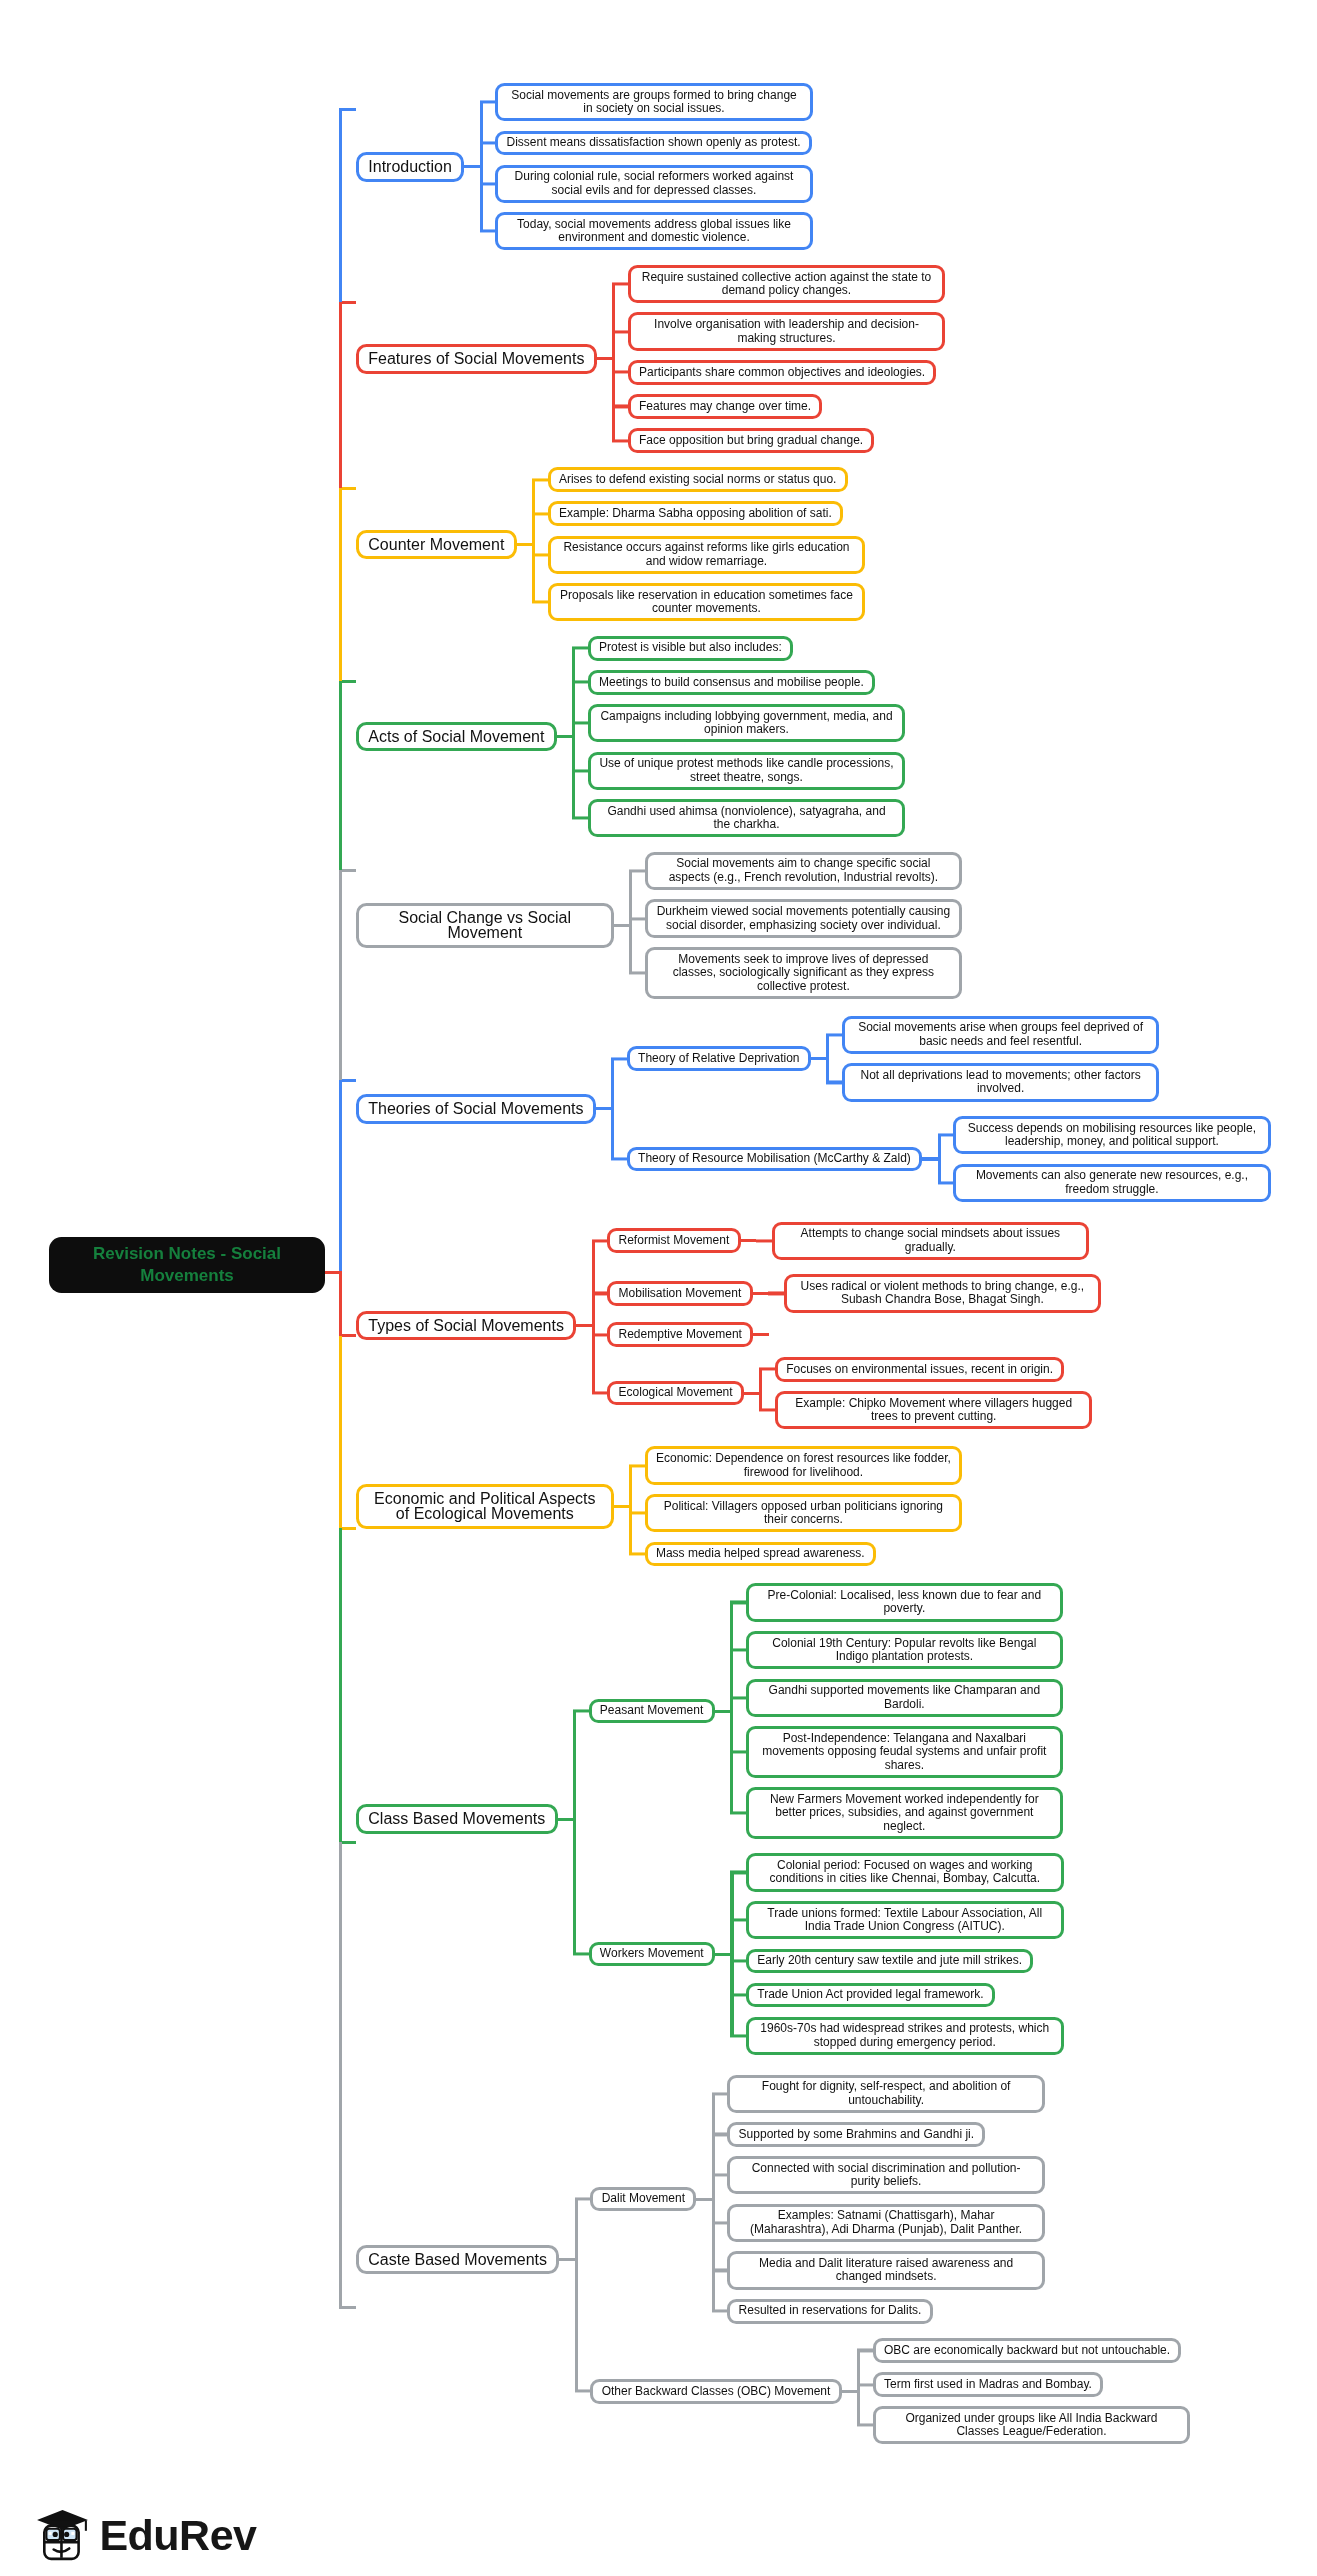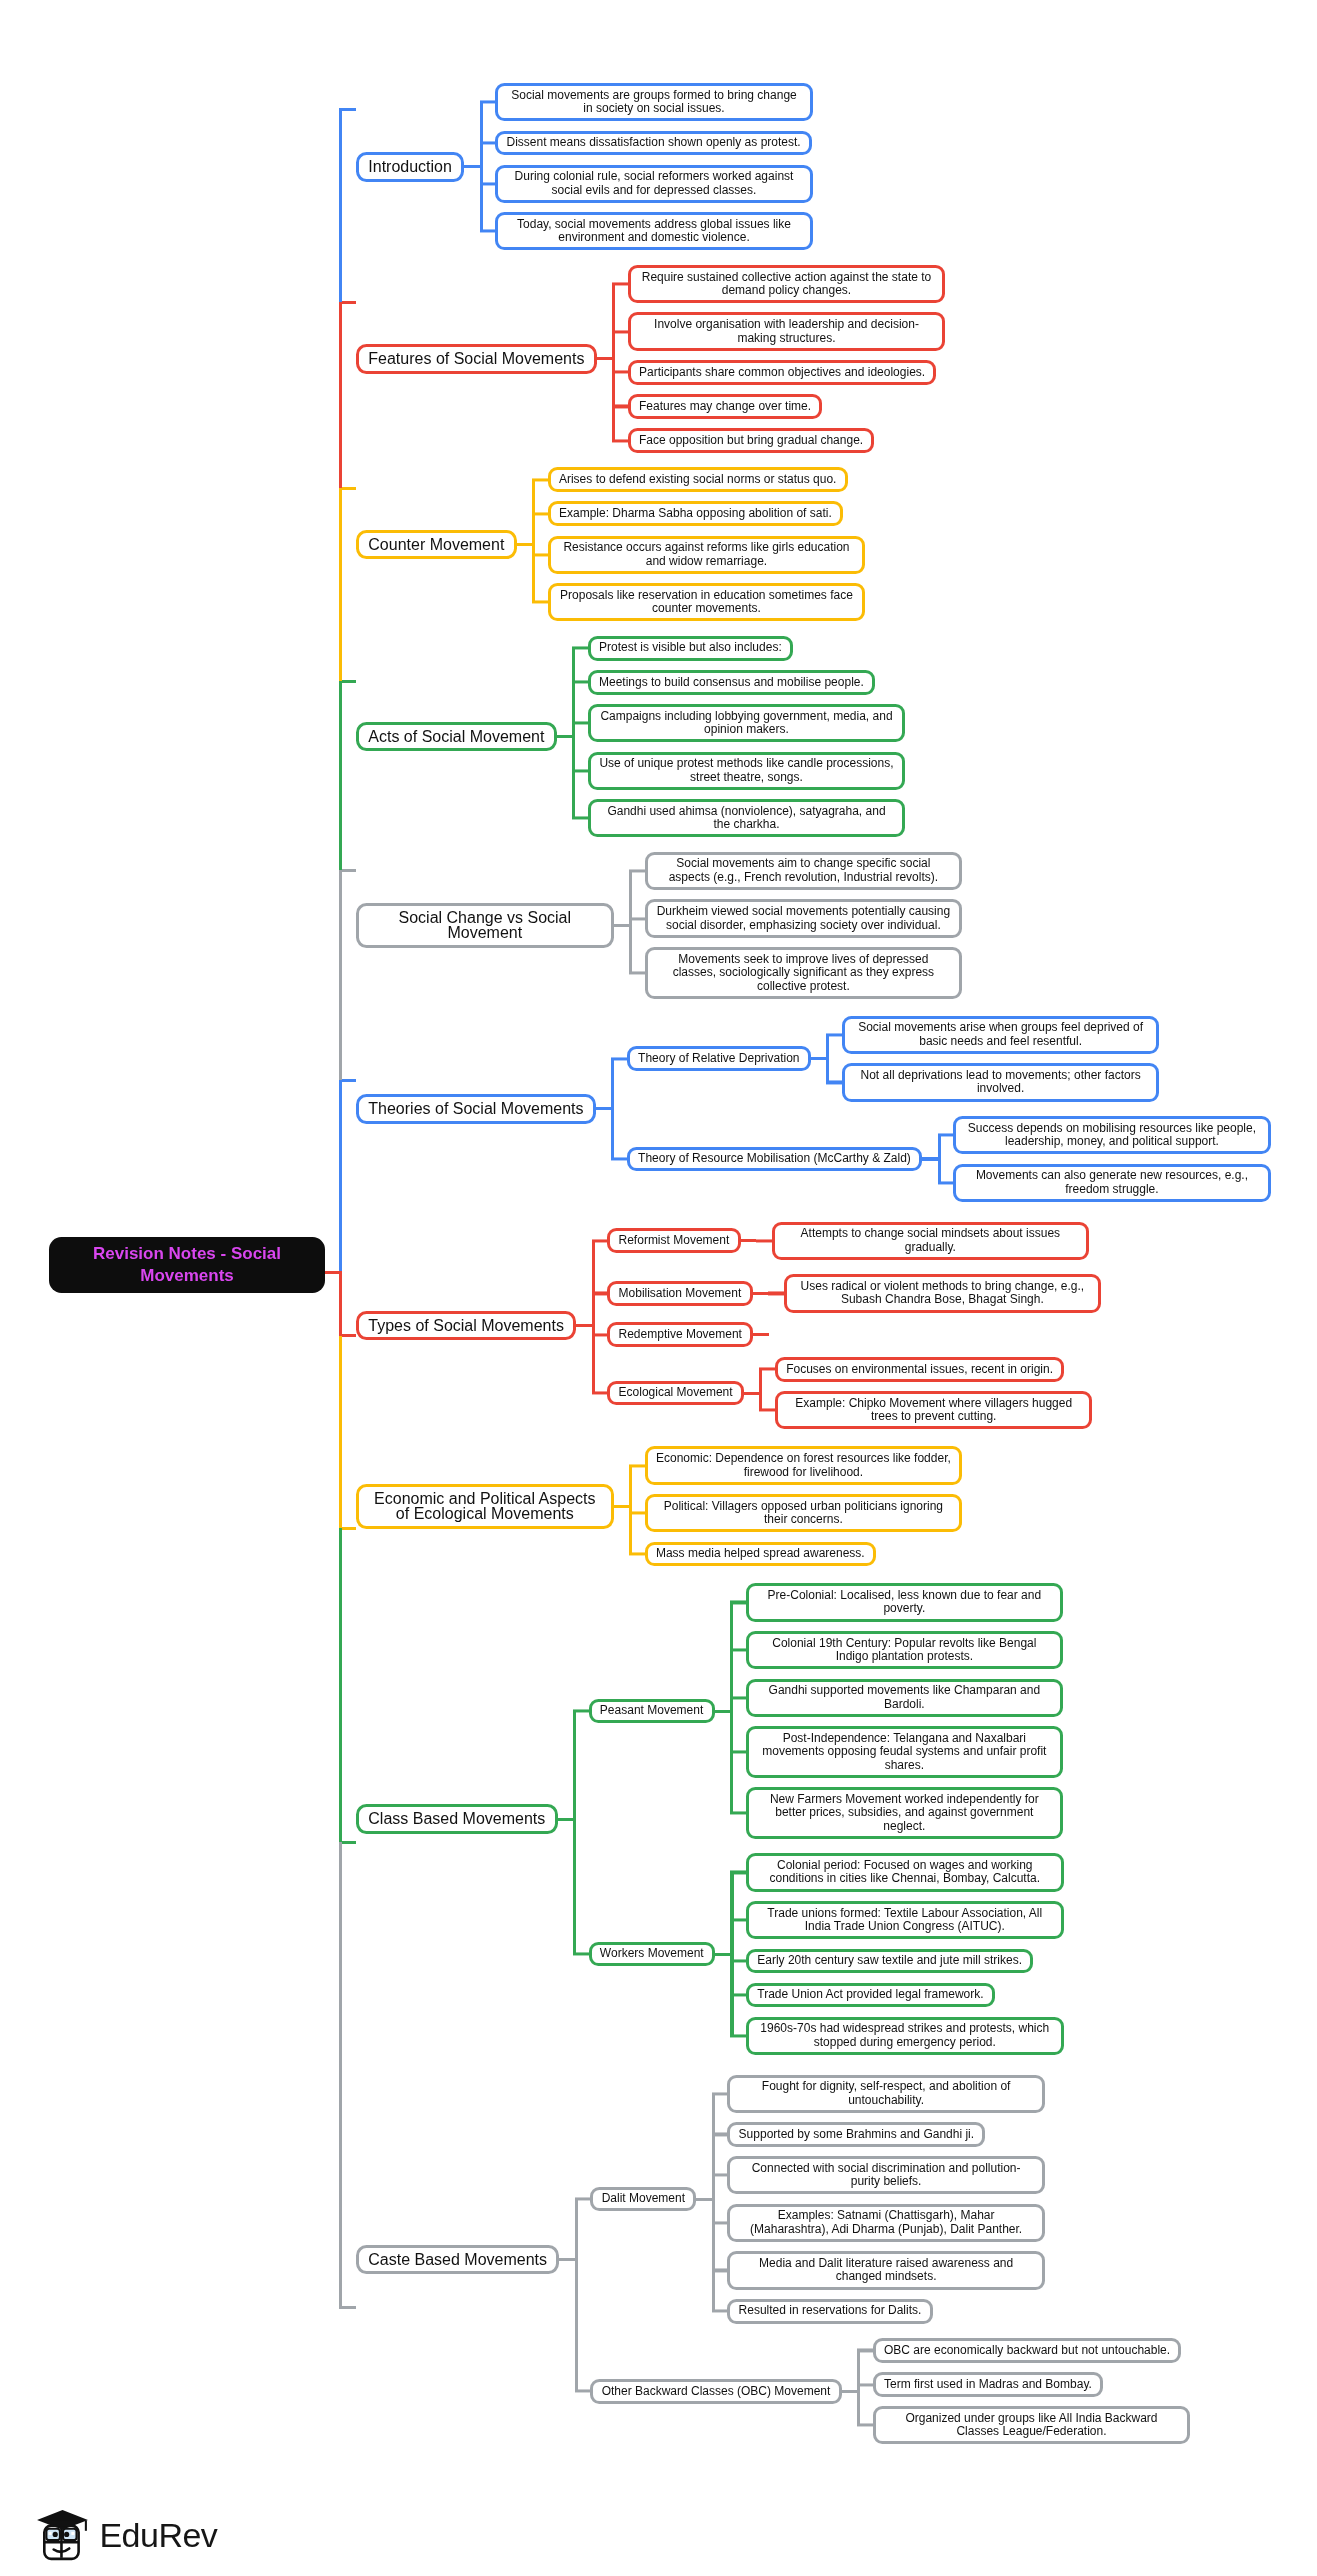--- a/index.html
+++ b/index.html
@@ -2,21 +2,21 @@
 <html style="font-size:8.3px"><head>
 <meta charset="utf-8">
 <style>
   html,body { margin:0; padding:0; background:#ffffff; }
   body { width:1317px; font-family:"Liberation Sans", sans-serif; }
 
   #map { position:relative; width:1317px; min-height:2576px; box-sizing:border-box;
          display:flex; align-items:center; padding:21px 15.5px 67px 49px; background:#fff; }
 
   
-  #root-node { flex:none; color:#d946ef; font-weight:bold; font-size:17px; line-height:22px;
+  #root-node { flex:none; color:#15803d; font-weight:bold; font-size:17px; line-height:22px;
                padding:6.2px 13.5px; border-radius:12.4px; text-align:center; max-width:249px;
                position:relative; z-index:1; }
 
   #branches { display:flex; flex-direction:column; gap:5.2px; margin-left:31px; }
 
   .branch-row { display:flex; align-items:center; }
   .subrow     { display:flex; align-items:center; }
 
   .box { background:#fff; border:3.1px solid var(--c); border-radius:9.3px; color:#111;
          font-size:12px; line-height:13.5px; padding:2.6px 8.3px; text-align:center;
@@ -37,21 +37,21 @@
                              background:var(--c); }
   ul.children > li::after  { content:""; position:absolute; left:0; top:0; bottom:0;
                              width:3.1px; background:var(--c); }
   ul.children > li:first-child::after { top:50%; }
   ul.children > li:last-child::after  { bottom:50%; }
 
   .conn { position:absolute; z-index:0; }
 
   .logo { position:absolute; left:36px; bottom:14.5px; display:flex; align-items:center;
           gap:10.4px; }
-  .logo-text { font-size:34px; font-weight:normal; color:#161616; letter-spacing:-0.5px; }
+  .logo-text { font-size:43px; font-weight:bold; color:#161616; letter-spacing:-0.5px; }
 </style>
 </head>
 <body>
 
 <div id="map">
   <div id="root-node" style="background: rgb(13, 13, 13);">Revision Notes - Social Movements</div>
   <div id="branches">
       <div class="branch-row" style="--c: #4285F4;">
         <div class="box branch-node">Introduction</div>
         <div class="stub"></div>

